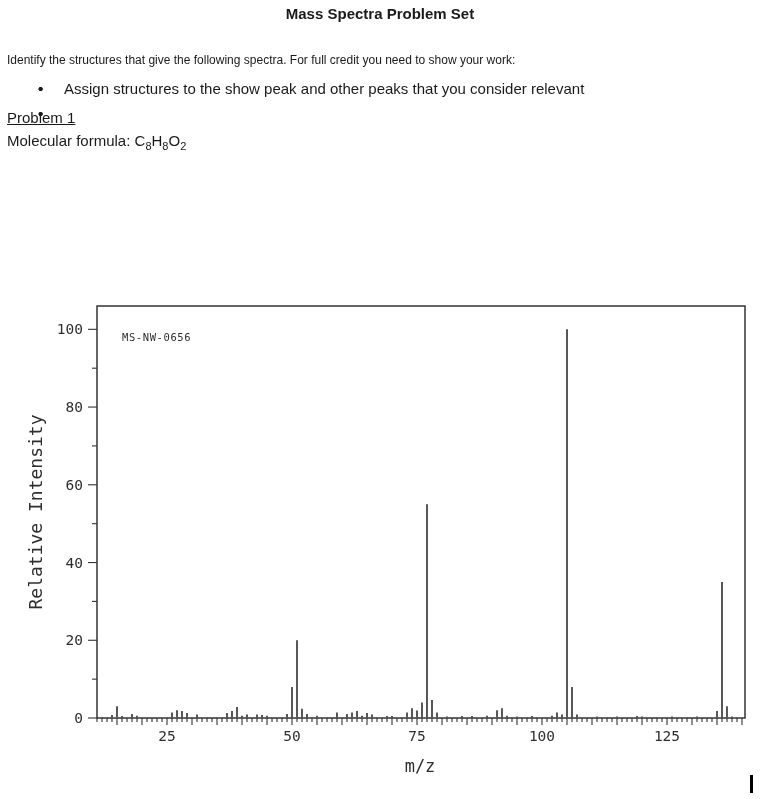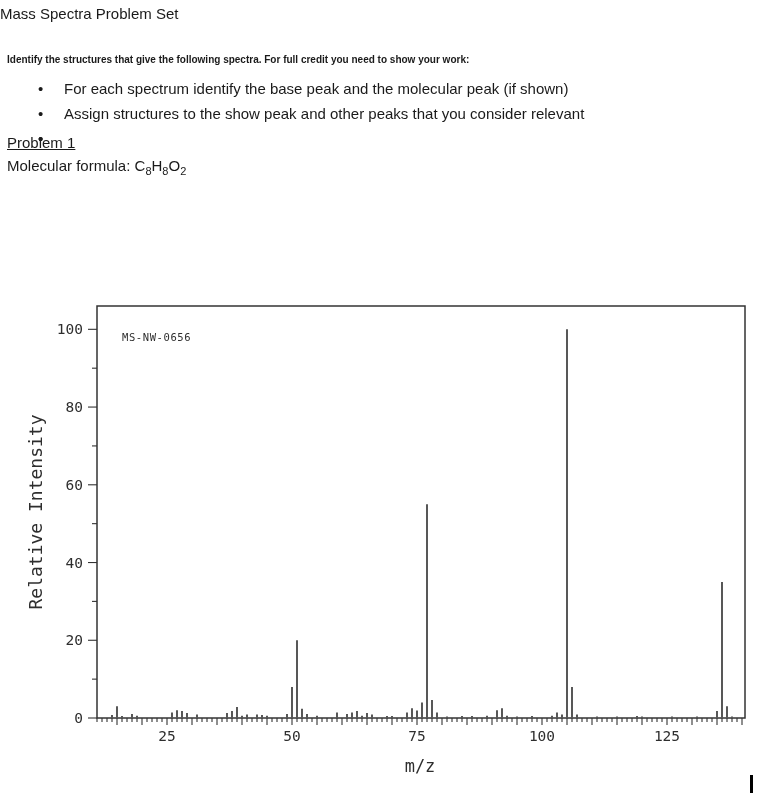--- a/index.html
+++ b/index.html
@@ -2,26 +2,26 @@
 <html><head>
 <meta charset="utf-8">
 <style>
   html,body { margin:0; padding:0; }
   body {
     width:760px; height:799px; position:relative; overflow:hidden;
     background:#ffffff; color:#1a1a1a;
     font-family:"Liberation Sans", sans-serif;
   }
   .doc-title {
-    text-align:left; font-weight:normal; font-size:15px;
+    text-align:center; font-weight:bold; font-size:15px;
     padding-top:5px;
   }
   .intro {
     margin:27px 0 0 7px; width:718px;
-    font-size:10px; line-height:22px;font-weight:bold;
+    font-size:12px; line-height:22px;
   }
   .bullet-list { margin-top:5px; }
   .bullet-item {
     position:relative; padding-left:64px; width:655px;
     font-size:15px; line-height:25px;
   }
   .bullet-item .dot {
     position:absolute; left:38px; top:0;
   }
   .problem-heading {
@@ -42,21 +42,20 @@
 </head>
 <body>
 
 <div class="doc-title">Mass Spectra Problem Set</div>
 
 <div class="intro">Identify the structures that give the following spectra. For full credit you need to show your work:</div>
 
 <div class="bullet-list">
   <div class="bullet-item">
     <span class="dot">•</span>
-    <span>For each spectrum identify the base peak and the molecular peak (if shown)</span>
   </div>
   <div class="bullet-item">
     <span class="dot">•</span>
     <span>Assign structures to the show peak and other peaks that you consider relevant</span>
   </div>
   <div class="bullet-item">
     <span class="dot">•</span>
   </div>
   <div class="bullet-item">
     <span class="dot">•</span>

